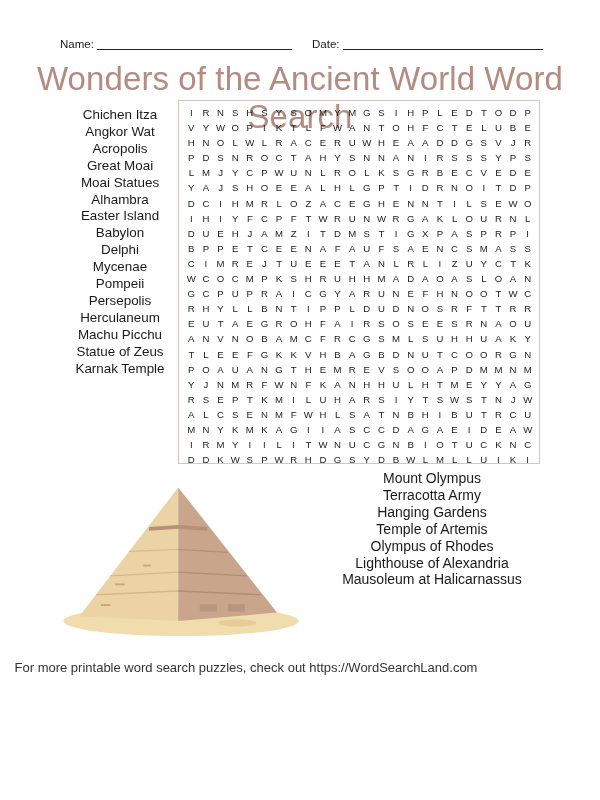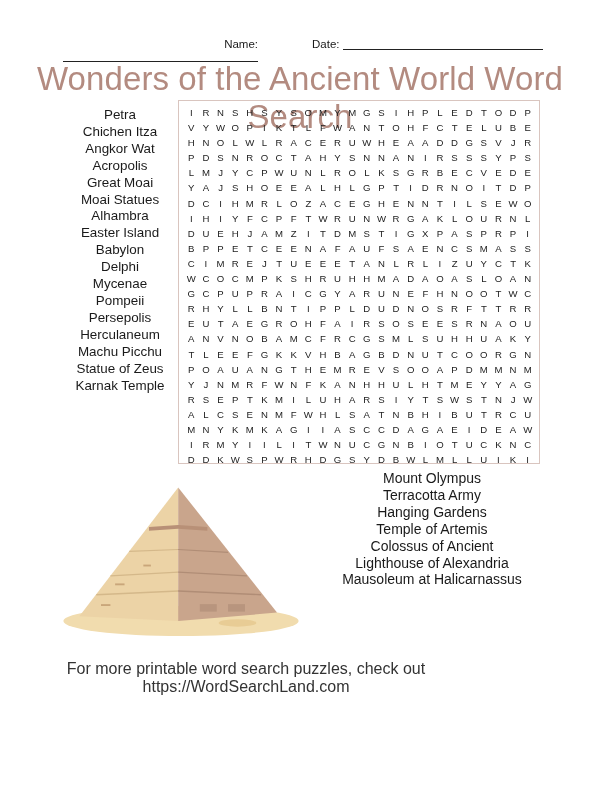--- a/index.html
+++ b/index.html
@@ -1,52 +1,51 @@
 <!DOCTYPE html>
 <html><head>
 <meta charset="utf-8">
 <style>
   html, body { margin: 0; padding: 0; background: #ffffff; }
   body { width: 600px; height: 800px; position: relative; overflow: hidden; font-family: "Liberation Sans", sans-serif; color: #1a1a1a; }
   .header-row { position: absolute; top: 38px; left: 60px; width: 482px; height: 16px; font-size: 11.5px; }
   .field { position: absolute; top: 0; display: flex; align-items: flex-end; }
   .field .lbl { white-space: nowrap; }
   .field .line { border-bottom: 1px solid #222; height: 11px; margin-left: 3px; }
-  .f-name { left: 0; flex-direction: column; }
+  .f-name { left: 0; }
   .f-name .line { width: 195px; }
   .f-date { left: 252px; }
   .f-date .line { width: 200px; }
   .title { position: absolute; top: 60px; left: 0; width: 600px; text-align: center; font-size: 33px; color: #b38b80; letter-spacing: 0.1px; }
   .wordlist-left { position: absolute; top: 107px; left: 62px; width: 116px; text-align: center; font-size: 13.4px; line-height: 16.9px; }
   .wordlist-left div, .wordlist-right div { white-space: nowrap; }
   .grid { position: absolute; top: 100px; left: 178px; width: 362px; height: 364px; border: 1px solid #d9c5bf; box-sizing: border-box; padding: 4px 4px 0 5px; }
   .grid-row { display: flex; height: 15.1px; }
   .cell { width: 14.8px; text-align: center; font-size: 9.6px; line-height: 15.1px; color: #222; }
   .wordlist-right { position: absolute; top: 470px; left: 325px; width: 214px; text-align: center; font-size: 14px; line-height: 16.9px; }
   .pyramid { position: absolute; top: 478px; left: 56px; width: 250px; height: 160px; }
-  .footer { position: absolute; top: 660px; left: 0; width: 492px; text-align: center; font-size: 16px; color: #333; }
+  .footer { position: absolute; top: 660px; left: 0; width: 492px; text-align: center; font-size: 13px; color: #333; }
 </style>
 </head>
 <body>
 
 <div class="header-row">
   <div class="field f-name">
     <span class="lbl">Name:</span>
     <span class="line"></span>
   </div>
   <div class="field f-date">
     <span class="lbl">Date:</span>
     <span class="line"></span>
   </div>
 </div>
 
 <div class="title">Wonders of the Ancient World Word Search</div>
 
 <div class="wordlist-left" id="wl-left">
-    <div>Petra</div>
     <div>Chichen Itza</div>
     <div>Angkor Wat</div>
     <div>Acropolis</div>
     <div>Great Moai</div>
     <div>Moai Statues</div>
     <div>Alhambra</div>
     <div>Easter Island</div>
     <div>Babylon</div>
     <div>Delphi</div>
     <div>Mycenae</div>
@@ -702,18 +701,18 @@
   <rect x="60" y="112" width="10" height="2" fill="#c9a67a"></rect>
   <rect x="90" y="92" width="8" height="2" fill="#c9a67a"></rect>
   <rect x="45" y="134" width="10" height="2" fill="#c9a67a"></rect>
 </svg>
 
 <div class="wordlist-right" id="wl-right">
     <div>Mount Olympus</div>
     <div>Terracotta Army</div>
     <div>Hanging Gardens</div>
     <div>Temple of Artemis</div>
-    <div>Colossus of Ancient</div>
+    <div>Olympus of Rhodes</div>
     <div>Lighthouse of Alexandria</div>
     <div>Mausoleum at Halicarnassus</div>
   </div>
 
 <div class="footer">For more printable word search puzzles, check out https://WordSearchLand.com</div>
 
 </body></html>

